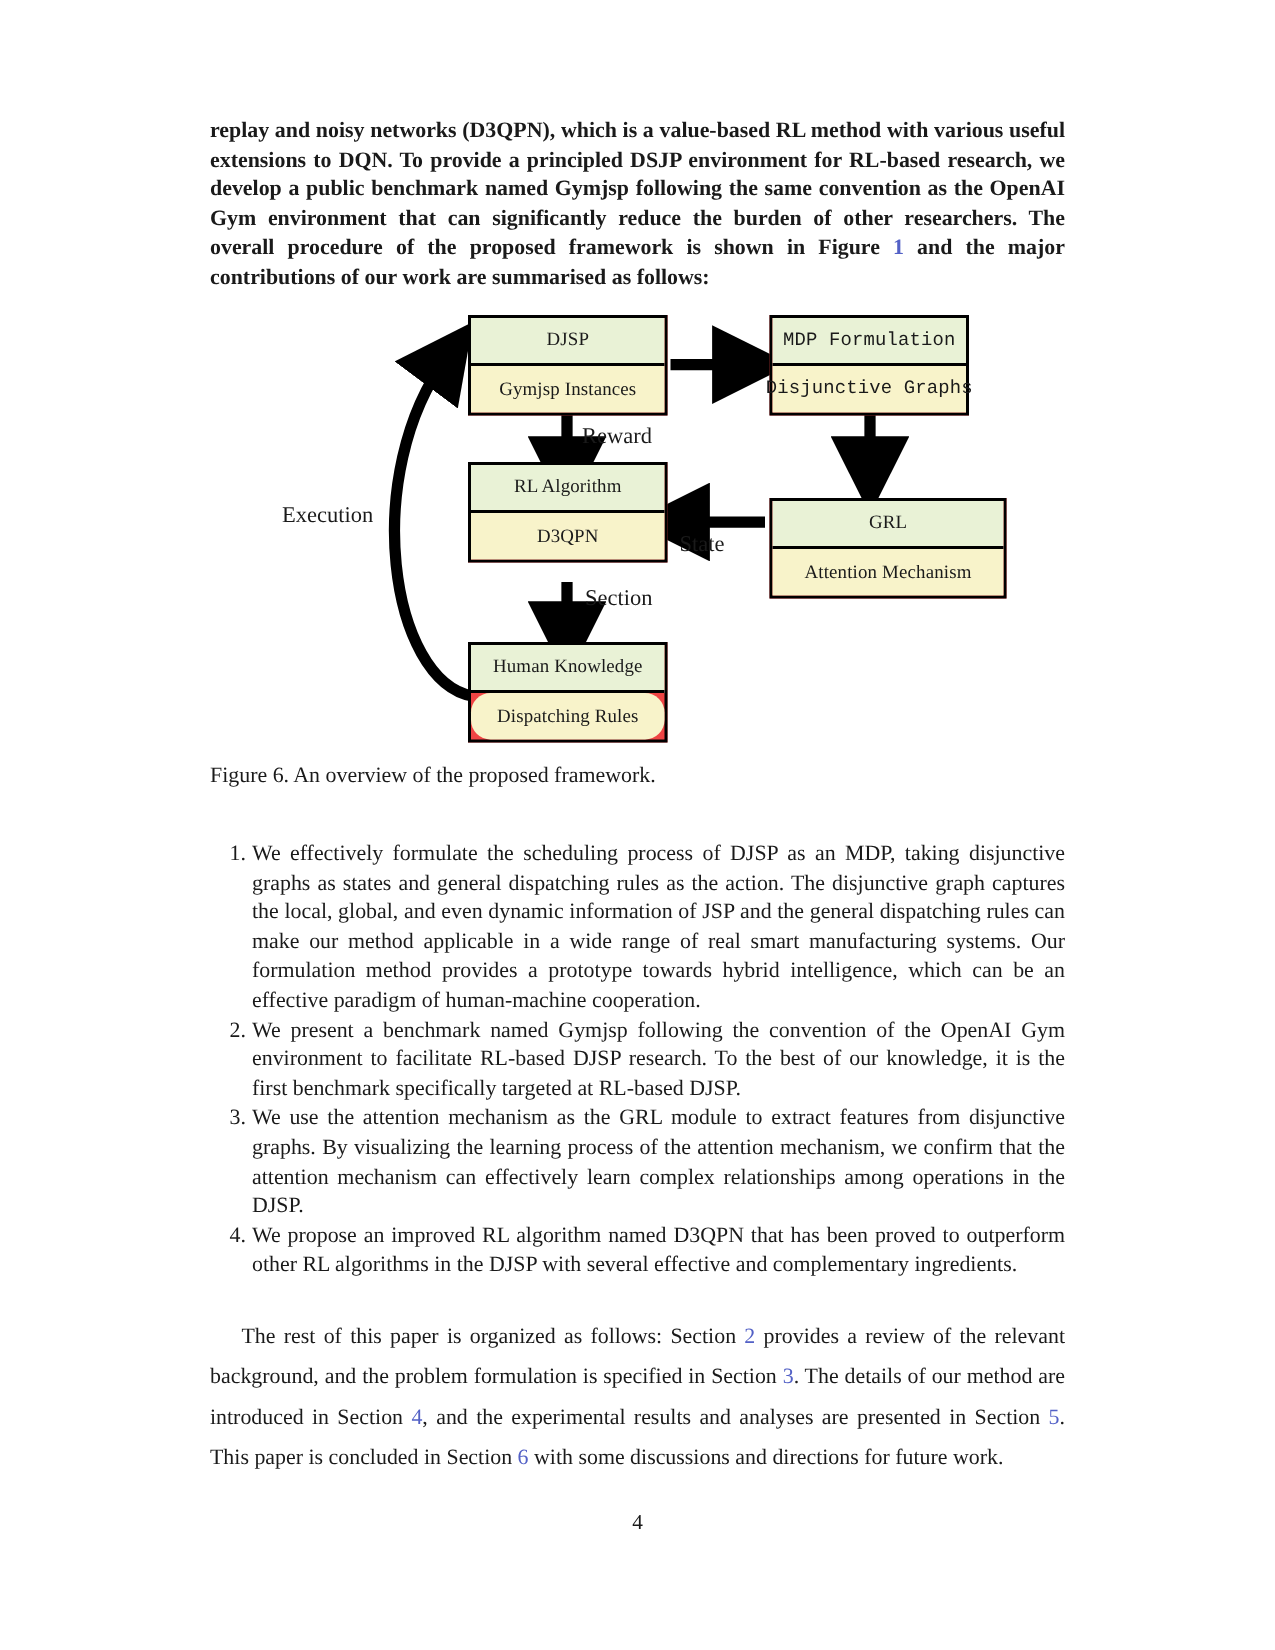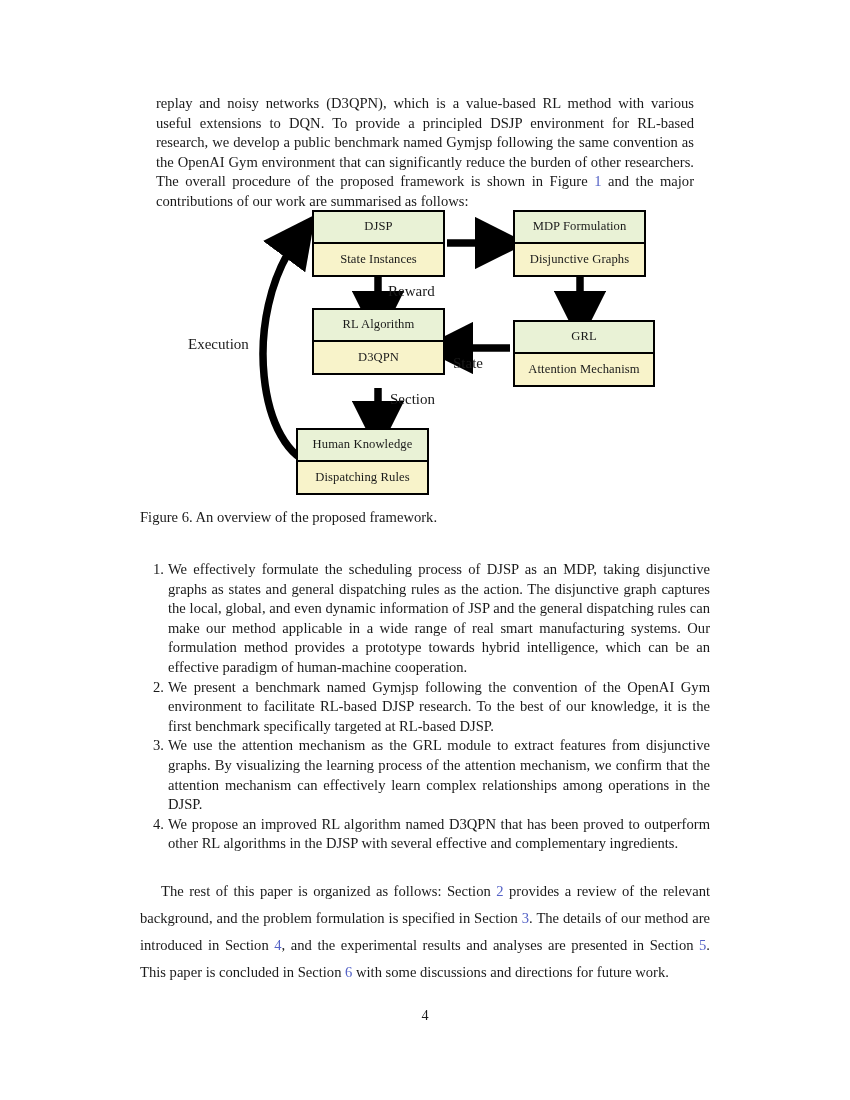--- a/index.html
+++ b/index.html
@@ -21,26 +21,27 @@
     width: 850px;
     height: 1100px;
   }
   .content {
     position: absolute;
     left: 140px;
     top: 78px;
     width: 570px;
   }
   p.body-text {
-    margin: 16px;
+    margin: 0;
     font-size: 14.6px;
     line-height: 19.6px;
     text-align: justify;
     text-justify: inter-word;
     hyphens: manual;
+    font-weight: bold;
   }
   .lnk {
     color: #5361c6;
   }
   
   .figure {
     position: absolute;
     left: 140px;
     top: 196px;
     width: 570px;
@@ -175,41 +176,41 @@
         <line x1="238" y1="192" x2="238" y2="228" stroke="#000" stroke-width="7.5" marker-end="url(#ah)"></line>
       </g>
 
       <g>
         <path d="M175,268 C120,258 100,120 158,42" fill="none" stroke="#000" stroke-width="7.5" stroke-linecap="butt" marker-end="url(#ah)"></path>
       </g>
     </svg>
 
     <div class="fig-box" style="left:172px; top:14px; width:133px; height:67px;">
       <div class="fig-cell cell-top" style="height:50%;">DJSP</div>
-      <div class="fig-cell cell-bot" style="height:50%;">State Instances</div>
-    </div>
-
-    <div class="fig-box" style="left:373px; top:14px; width:133px; height:67px;">
+      <div class="fig-cell cell-bot" style="height:50%;">Gymjsp Instances</div>
+    </div>
+
+    <div class="fig-box" style="left:373px; top:14px; width:133px; height:67px;font-family:Liberation Mono, monospace;">
       <div class="fig-cell cell-top" style="height:50%;">MDP Formulation</div>
       <div class="fig-cell cell-bot" style="height:50%;">Disjunctive Graphs</div>
     </div>
 
     <div class="fig-box" style="left:172px; top:112px; width:133px; height:67px;">
       <div class="fig-cell cell-top" style="height:50%;">RL Algorithm</div>
       <div class="fig-cell cell-bot" style="height:50%;">D3QPN</div>
     </div>
 
-    <div class="fig-box" style="left:373px; top:124px; width:142px; height:67px;">
+    <div class="fig-box" style="left:373px; top:136px; width:158px; height:67px;">
       <div class="fig-cell cell-top" style="height:50%;">GRL</div>
       <div class="fig-cell cell-bot" style="height:50%;text-align:center;">Attention Mechanism</div>
     </div>
 
-    <div class="fig-box" style="left:156px; top:232px; width:133px; height:67px;">
+    <div class="fig-box" style="left:172px; top:232px; width:133px; height:67px;">
       <div class="fig-cell cell-top" style="height:50%;">Human Knowledge</div>
-      <div class="fig-cell cell-bot" style="height:50%;">Dispatching Rules</div>
+      <div class="fig-cell cell-bot" style="height:50%;border-radius:13px;">Dispatching Rules</div>
     </div>
 
     <div class="fig-label" style="left:48px; top:140px;">Execution</div>
     <div class="fig-label" style="left:248px; top:87px;">Reward</div>
     <div class="fig-label" style="left:313px; top:123px;margin-top:36px;">State</div>
     <div class="fig-label" style="left:250px; top:195px;">Section</div>
   </div>
 
   <div class="caption">Figure 6. An overview of the proposed framework.</div>
 

